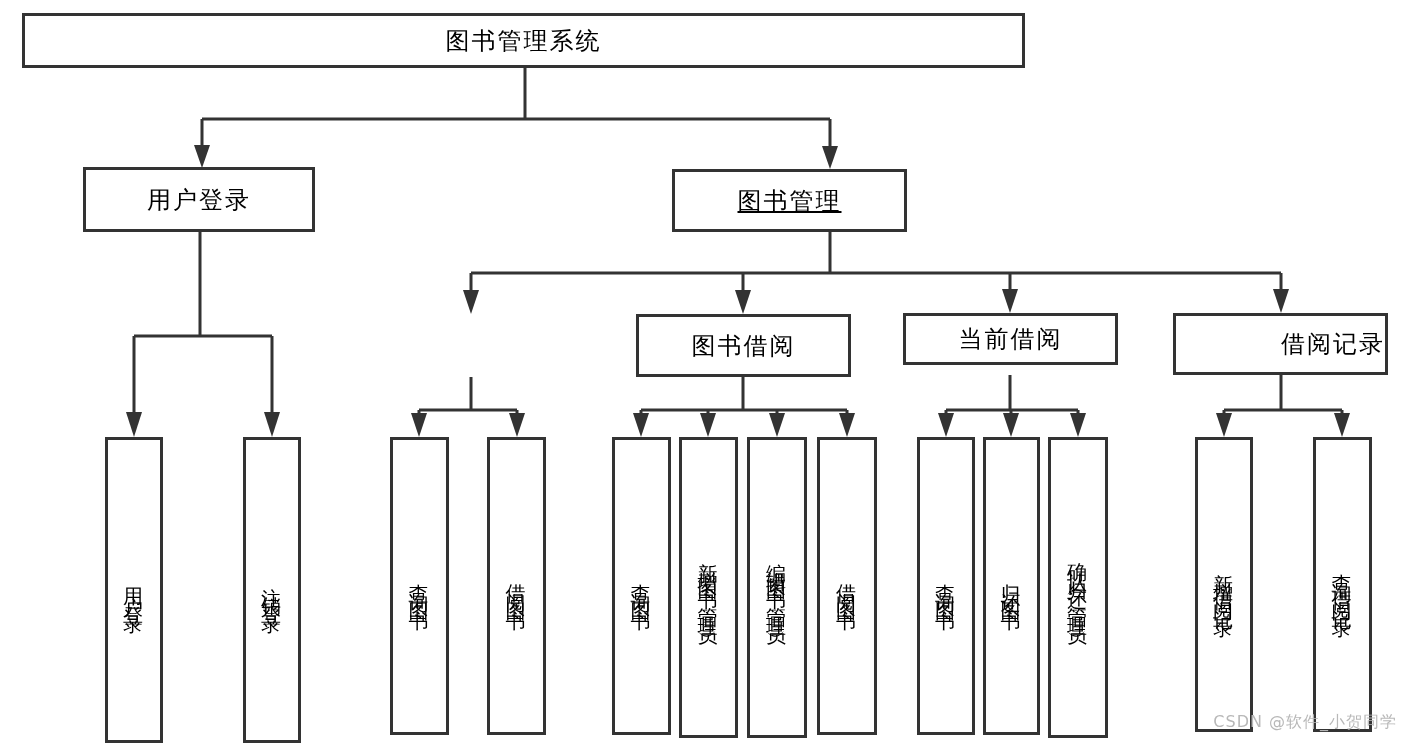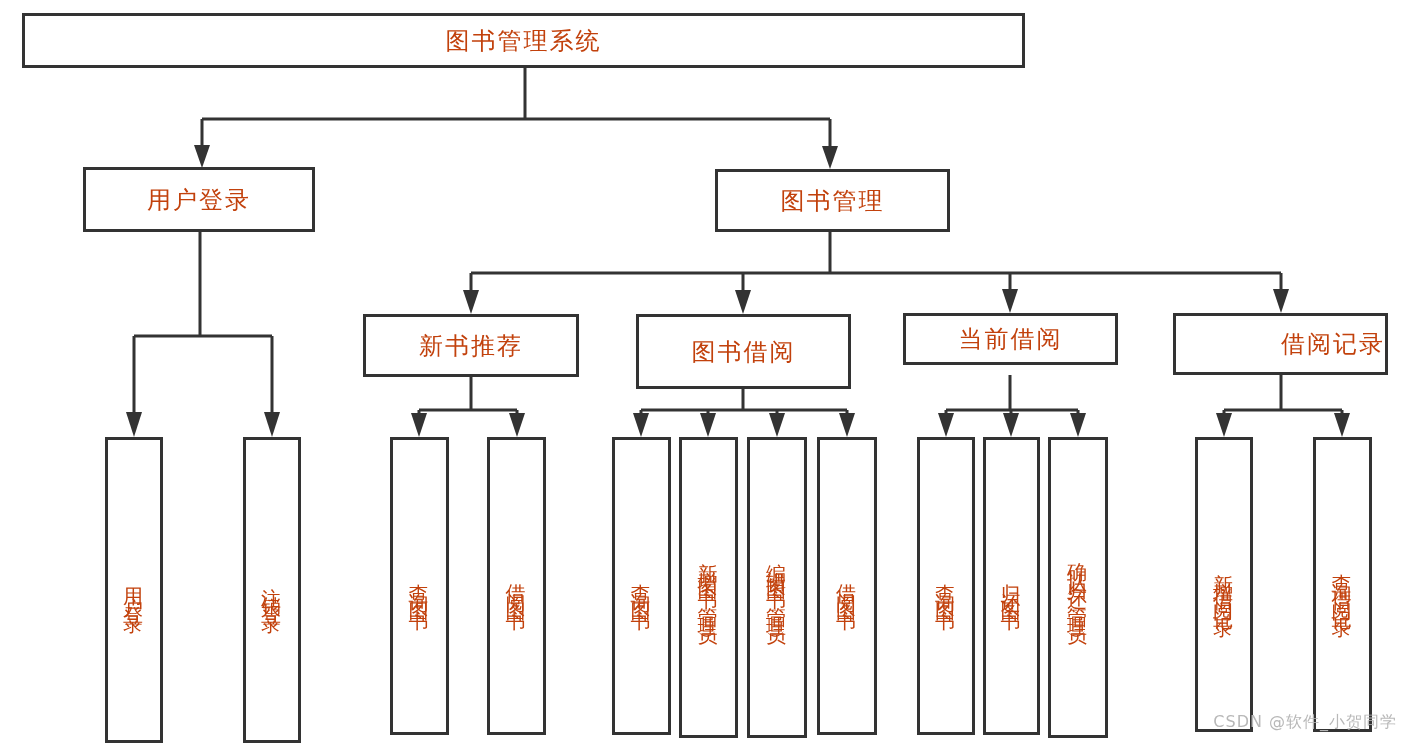--- a/index.html
+++ b/index.html
@@ -22,43 +22,43 @@
     z-index: 1;
   }
   .box {
     position: absolute;
     box-sizing: border-box;
     background: #ffffff;
     border: 3px solid #333333;
     display: flex;
     align-items: center;
     justify-content: center;
-    color: #c2410c;
+    color: #000000;
     z-index: 2;
   }
   .h-label {
     font-size: 24px;
     letter-spacing: 2px;
     white-space: nowrap;
   }
   .v-label {
     writing-mode: vertical-rl;
     text-orientation: mixed;
     font-size: 20px;
     letter-spacing: 9px;
     white-space: nowrap;
   }
   
   #n-root           { left: 22px;   top: 13px;  width: 1003px; height: 55px; }
   
   #n-user-login     { left: 83px;   top: 167px; width: 232px;  height: 65px; }
-  #n-book-mgmt      { left: 715px;  top: 169px; width: 235px;  height: 63px; }
+  #n-book-mgmt      { left: 672px;  top: 169px; width: 235px;  height: 63px; text-decoration: underline; }
   
   #n-new-books      { left: 363px;  top: 314px; width: 216px;  height: 63px; }
-  #n-book-borrow    { left: 636px;  top: 314px; width: 215px;  height: 75px; }
+  #n-book-borrow    { left: 636px;  top: 314px; width: 215px;  height: 63px; }
   #n-current-borrow { left: 903px;  top: 313px; width: 215px;  height: 52px; }
   #n-borrow-records { left: 1173px; top: 313px; width: 215px;  height: 62px; justify-content: flex-end; }
   
   #l-a1 { left: 105px;  top: 437px; width: 58px; height: 306px; }
   #l-a2 { left: 243px;  top: 437px; width: 58px; height: 306px; }
   #l-b1 { left: 390px;  top: 437px; width: 59px; height: 298px; }
   #l-b2 { left: 487px;  top: 437px; width: 59px; height: 298px; }
   #l-c1 { left: 612px;  top: 437px; width: 59px; height: 298px; }
   #l-c2 { left: 679px;  top: 437px; width: 59px; height: 301px; }
   #l-c3 { left: 747px;  top: 437px; width: 60px; height: 301px; }
@@ -153,23 +153,20 @@
     <span class="h-label">图书管理系统</span>
   </div>
 
   <div class="box" id="n-user-login">
     <span class="h-label">用户登录</span>
   </div>
   <div class="box" id="n-book-mgmt">
     <span class="h-label">图书管理</span>
   </div>
 
-  <div class="box" id="n-new-books">
-    <span class="h-label">新书推荐</span>
-  </div>
   <div class="box" id="n-book-borrow">
     <span class="h-label">图书借阅</span>
   </div>
   <div class="box" id="n-current-borrow">
     <span class="h-label">当前借阅</span>
   </div>
   <div class="box" id="n-borrow-records">
     <span class="h-label">借阅记录</span>
   </div>
 

